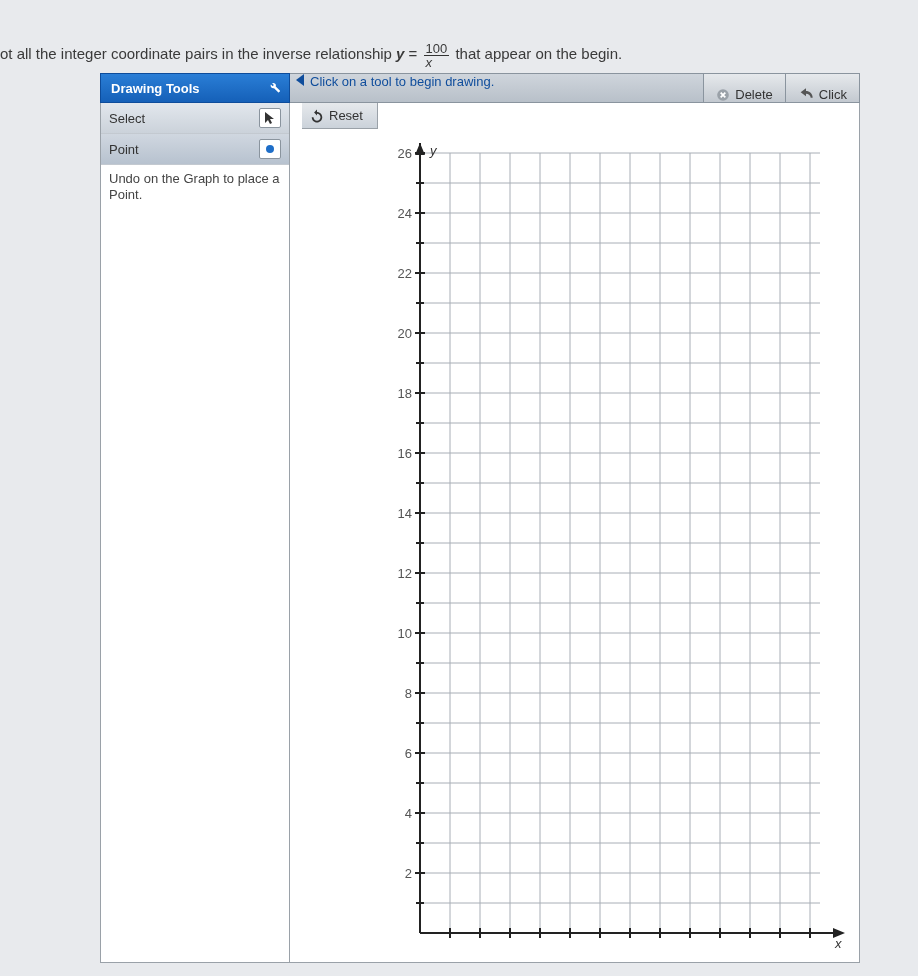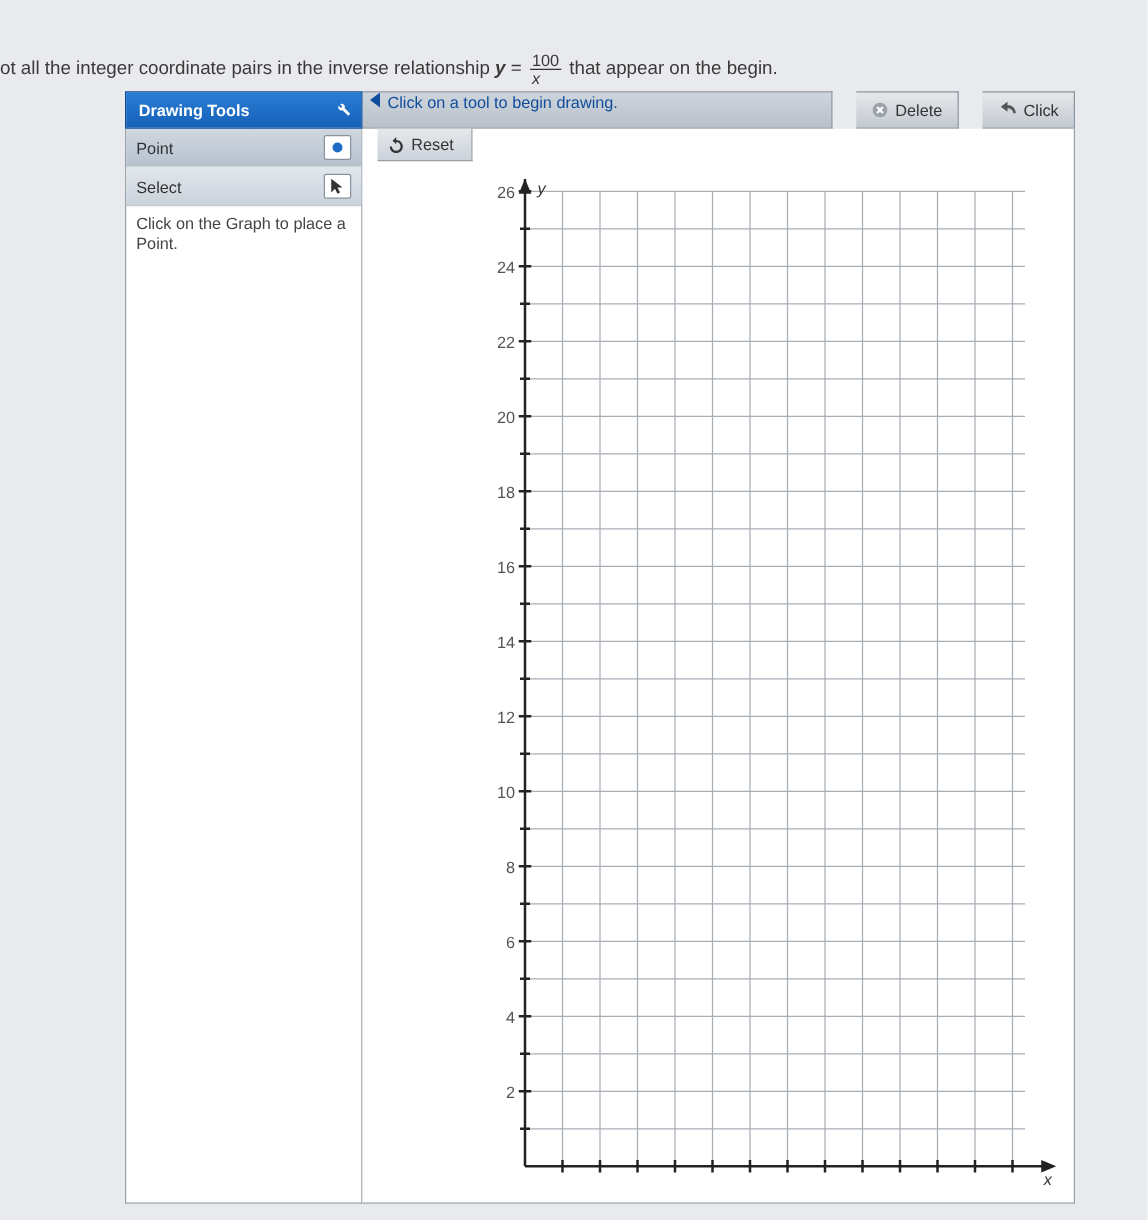--- a/index.html
+++ b/index.html
@@ -65,29 +65,28 @@
     display: flex;
     align-items: flex-start;
     padding-left: 6px;
     font-size: 13px;
     color: #0f4d9c;
   }
   .hintbar svg { margin-right: 4px; flex-shrink: 0; }
   .spacer { flex: 1; }
   .btn {
     display: flex;
-    align-items: center;
+    align-items: flex-end;
     background: linear-gradient(#e6e9ec, #c3c9d0);
     border: 1px solid #8a949e;
     border-left: none;
     padding: 0 12px;
     font-size: 13px;
     color: #333;
     cursor: pointer;
-    margin-left: 19px;
   }
   .btn svg { margin-right: 5px; }
 
   .body-row { display: flex; }
   .sidebar {
     width: 190px;
     background: #fff;
     border: 1px solid #9aa1a8;
     border-top: none;
     min-height: 860px;
@@ -196,35 +195,35 @@
     <div class="btn">
       <svg width="16" height="14" viewBox="0 0 24 20">
           <path fill="#555" d="M12 4V0L4 6l8 6V8c4 0 7 3 7 6h3c0-6-5-10-10-10z"></path>
         </svg>
       <span>Click</span>
     </div>
   </div>
 
   <div class="body-row">
     <div class="sidebar">
-      <div class="tool-row selected">
-        <span>Point</span>
-        <span class="tool-icon-box">
-          <span class="dot-icon"></span>
-        </span>
-      </div>
       <div class="tool-row">
         <span>Select</span>
         <span class="tool-icon-box">
           <svg width="12" height="14" viewBox="0 0 12 14">
               <path fill="#333" d="M1 1l0 11 3-3 2 4 2-1-2-4 4 0z"></path>
             </svg>
         </span>
       </div>
-      <div class="instructions">Click on the Graph to place a Point.</div>
+      <div class="tool-row selected">
+        <span>Point</span>
+        <span class="tool-icon-box">
+          <span class="dot-icon"></span>
+        </span>
+      </div>
+      <div class="instructions">Undo on the Graph to place a Point.</div>
     </div>
 
     <div class="canvas-area">
       <div class="reset-btn">
         <svg width="14" height="14" viewBox="0 0 24 24">
             <path fill="#333" d="M12 4V1L7 6l5 5V8c3.3 0 6 2.7 6 6s-2.7 6-6 6-6-2.7-6-6H3c0 5 4 9 9 9s9-4 9-9-4-9-9-9z"></path>
           </svg>
         <span>Reset</span>
       </div>
 

